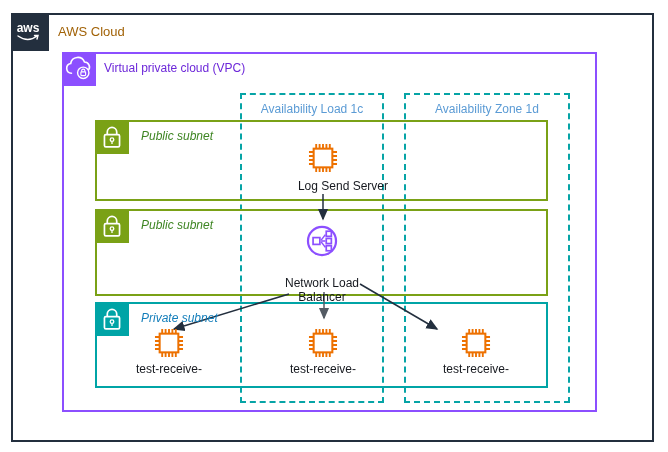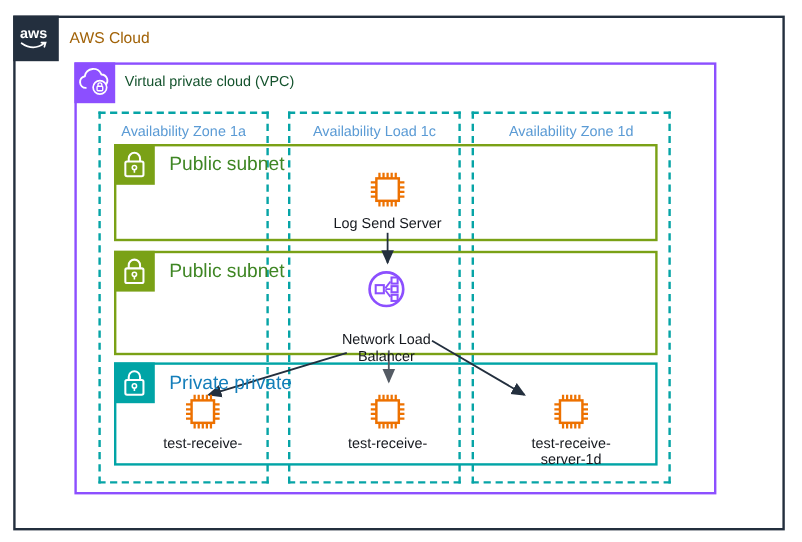--- a/index.html
+++ b/index.html
@@ -10,42 +10,42 @@
   .outer-box{position:absolute;left:11px;top:13px;width:643px;height:429px;
              border:2px solid #232F3E;box-sizing:border-box;background:transparent;}
   .aws-logo{position:absolute;left:11px;top:13px;width:38px;height:38px;background:#232F3E;
             display:flex;align-items:center;justify-content:flex-start;z-index:6;}
   .aws-title{position:absolute;left:58px;top:24px;font-size:13px;color:#a16207;z-index:6;}
 
   
   .vpc-box{position:absolute;left:62px;top:52px;width:535px;height:360px;
            border:2px solid #8C4FFF;box-sizing:border-box;}
   .vpc-icon{position:absolute;left:62px;top:52px;width:34px;height:34px;background:#8C4FFF;z-index:5;}
-  .vpc-label{position:absolute;left:104px;top:61px;font-size:12px;color:#14532d;z-index:5;}
+  .vpc-label{position:absolute;left:104px;top:61px;font-size:12px;color:#6d28d9;z-index:5;}
 
   
   .az{position:absolute;top:93px;height:310px;border:2px dashed #06A4A6;box-sizing:border-box;z-index:1;}
   .az-1a{left:82px;width:142px;}
   .az-1c{left:240px;width:144px;}
-  .az-1d{left:393px;width:166px;}
+  .az-1d{left:404px;width:166px;}
   .az-label{position:absolute;left:0;right:0;top:7px;text-align:center;
             font-size:12px;color:#5B9BD5;}
 
   
   .subnet{position:absolute;left:95px;width:453px;box-sizing:border-box;z-index:2;background:transparent;}
   .subnet.public{border:2px solid #7AA116;}
   .subnet.private{border:2px solid #00A4A6;}
   .subnet-1{top:120px;height:81px;}
   .subnet-2{top:209px;height:87px;}
   .subnet-3{top:302px;height:86px;}
   .subnet-icon{position:absolute;left:95px;width:34px;height:34px;z-index:5;}
   .subnet-icon.public{background:#7AA116;}
   .subnet-icon.private{background:#00A4A6;}
   .si-1{top:120px;} .si-2{top:209px;} .si-3{top:302px;}
-  .subnet-label{position:absolute;left:141px;font-size:16px;z-index:5;}
+  .subnet-label{position:absolute;left:141px;font-size:12px;z-index:5;font-style:italic;}
   .subnet-label.public{color:#3F8624;}
   .subnet-label.private{color:#147EBA;}
   .sl-1{top:129px;} .sl-2{top:218px;} .sl-3{top:311px;}
 
   
   .node-icon{position:absolute;width:34px;height:34px;z-index:5;}
   .node-label{position:absolute;width:130px;text-align:center;font-size:12px;
               line-height:14px;color:#16191f;z-index:5;}
   .arrows{position:absolute;left:0;top:0;width:668px;height:452px;z-index:4;pointer-events:none;}
 </style>
@@ -67,23 +67,20 @@
   <div class="vpc-icon">
     <svg width="34" height="34" viewBox="0 0 36 36">
       <path d="M10 22.5 a5.2 5.2 0 0 1 -0.8 -10.3 a7.6 7.6 0 0 1 14.6 -1.6 a5.4 5.4 0 0 1 3.4 9.5" stroke="#ffffff" stroke-width="1.7" fill="none" stroke-linecap="round"></path>
       <circle cx="22.5" cy="22" r="6" fill="#8C4FFF" stroke="#ffffff" stroke-width="1.5"></circle>
       <path d="M20.8 21 v-1.2 a1.7 1.7 0 0 1 3.4 0 V21" stroke="#ffffff" stroke-width="1.2" fill="none"></path>
       <rect x="20" y="21" width="5" height="4" rx="0.8" stroke="#ffffff" stroke-width="1.2" fill="none"></rect>
     </svg>
   </div>
   <div class="vpc-label">Virtual private cloud (VPC)</div>
 
-  <div class="az az-1a">
-    <div class="az-label">Availability Zone 1a</div>
-  </div>
   <div class="az az-1c">
     <div class="az-label">Availability Load 1c</div>
   </div>
   <div class="az az-1d">
     <div class="az-label">Availability Zone 1d</div>
   </div>
 
   <div class="subnet public subnet-1"></div>
   <div class="subnet public subnet-2"></div>
   <div class="subnet private subnet-3"></div>
@@ -108,21 +105,21 @@
     <svg width="34" height="34" viewBox="0 0 36 36">
       <path d="M13 15.5 v-2.7 a5 5 0 0 1 10 0 V15.5" stroke="#ffffff" stroke-width="1.8" fill="none"></path>
       <rect x="10" y="15.5" width="16" height="13" rx="1.5" stroke="#ffffff" stroke-width="1.8" fill="none"></rect>
       <circle cx="18" cy="20.8" r="1.9" stroke="#ffffff" stroke-width="1.4" fill="none"></circle>
       <path d="M18 22.7 V25.3" stroke="#ffffff" stroke-width="1.4"></path>
     </svg>
   </div>
 
   <div class="subnet-label public sl-1">Public subnet</div>
   <div class="subnet-label public sl-2">Public subnet</div>
-  <div class="subnet-label private sl-3">Private private</div>
+  <div class="subnet-label private sl-3">Private subnet</div>
 
   <svg class="arrows">
     <defs>
       <marker id="ah-dark" markerWidth="9" markerHeight="9" refX="7" refY="4.5" orient="auto">
         <path d="M0,1 L8,4.5 L0,8 Z" fill="#232F3E"></path>
       </marker>
       <marker id="ah-gray" markerWidth="9" markerHeight="9" refX="7" refY="4.5" orient="auto">
         <path d="M0,1 L8,4.5 L0,8 Z" fill="#545B64"></path>
       </marker>
     </defs>
@@ -136,21 +133,21 @@
     <svg width="34" height="34" viewBox="0 0 40 40">
       <rect x="9" y="9" width="22" height="22" fill="#ffffff" stroke="#ED7100" stroke-width="2.4"></rect>
       <g stroke="#ED7100" stroke-width="2.2">
         <path d="M12 3.5 V9 M16 3.5 V9 M20 3.5 V9 M24 3.5 V9 M28 3.5 V9"></path>
         <path d="M12 31 V36.5 M16 31 V36.5 M20 31 V36.5 M24 31 V36.5 M28 31 V36.5"></path>
         <path d="M3.5 13 H9 M3.5 17.7 H9 M3.5 22.3 H9 M3.5 27 H9"></path>
         <path d="M31 13 H36.5 M31 17.7 H36.5 M31 22.3 H36.5 M31 27 H36.5"></path>
       </g>
     </svg>
   </div>
-  <div class="node-label" style="left:258px;top:179px;">Log Send Server</div>
+  <div class="node-label" style="left:258px;top:179px;text-align:right;">Log Send Server</div>
 
   <div class="node-icon" style="left:305px;top:224px;">
     <svg width="34" height="34" viewBox="0 0 40 40">
       <circle cx="20" cy="20" r="16.5" fill="#ffffff" stroke="#8C4FFF" stroke-width="2.6"></circle>
       <rect x="9.5" y="16" width="8" height="8" fill="none" stroke="#8C4FFF" stroke-width="2"></rect>
       <g stroke="#8C4FFF" stroke-width="1.8">
         <path d="M19 19 L24 12.5"></path>
         <path d="M19 20 L24 20"></path>
         <path d="M19 21 L24 27.5"></path>
       </g>
@@ -200,16 +197,15 @@
       <g stroke="#ED7100" stroke-width="2.2">
         <path d="M12 3.5 V9 M16 3.5 V9 M20 3.5 V9 M24 3.5 V9 M28 3.5 V9"></path>
         <path d="M12 31 V36.5 M16 31 V36.5 M20 31 V36.5 M24 31 V36.5 M28 31 V36.5"></path>
         <path d="M3.5 13 H9 M3.5 17.7 H9 M3.5 22.3 H9 M3.5 27 H9"></path>
         <path d="M31 13 H36.5 M31 17.7 H36.5 M31 22.3 H36.5 M31 27 H36.5"></path>
       </g>
     </svg>
   </div>
   <div class="node-label" style="left:411px;top:362px;">
     <div>test-receive-</div>
-    <div>server-1d</div>
   </div>
 
 </div>
 
 </body></html>

